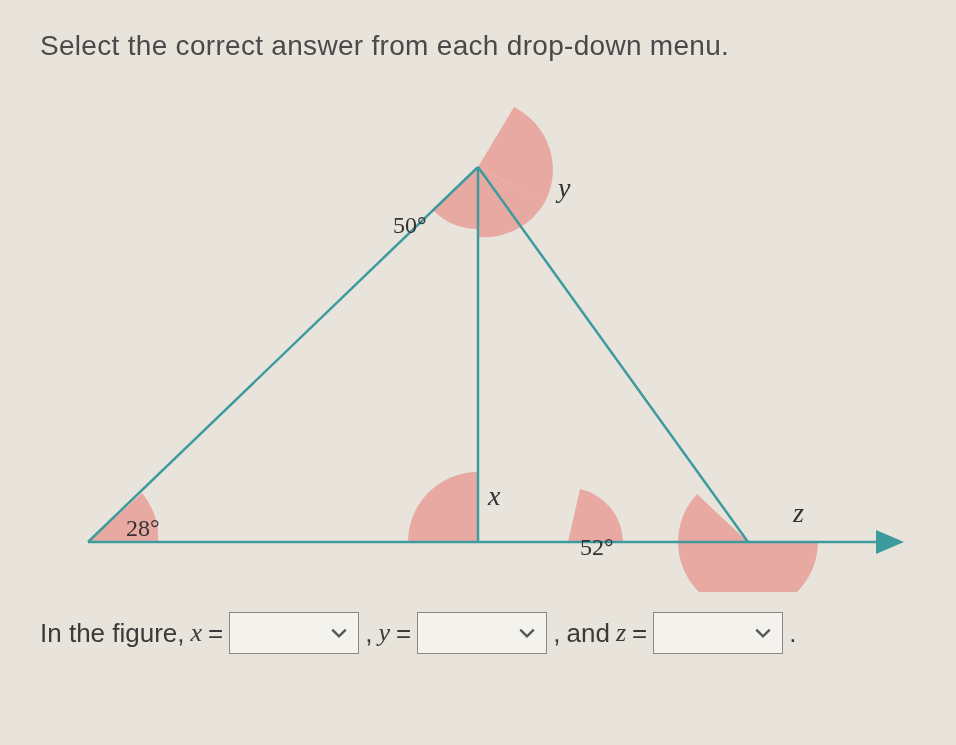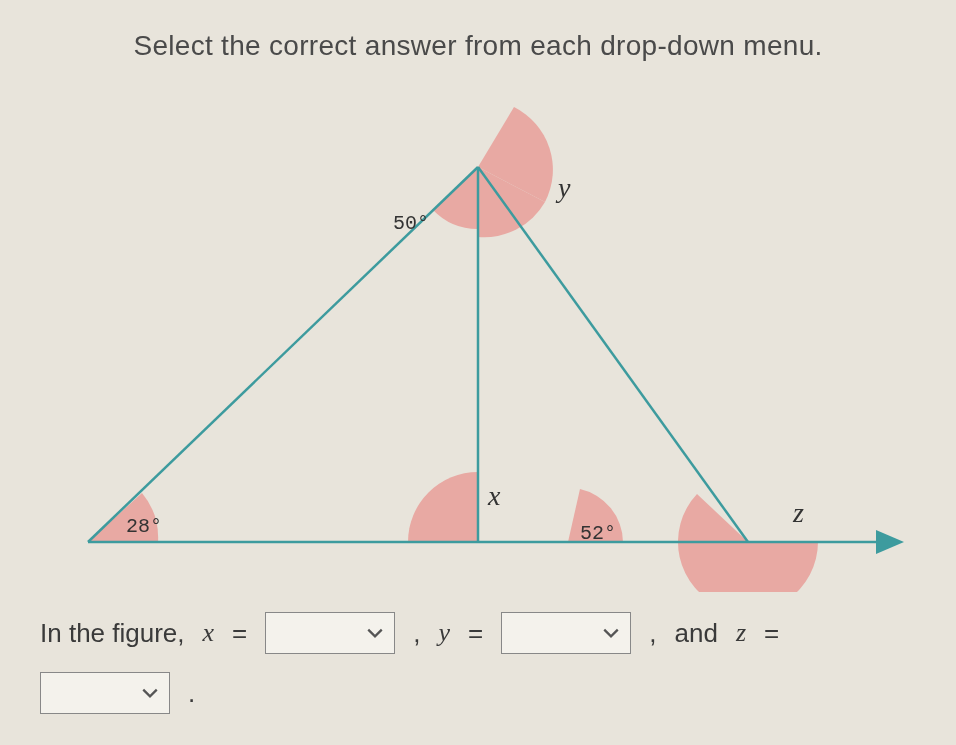--- a/index.html
+++ b/index.html
@@ -11,44 +11,43 @@
       padding: 30px 40px;
       color: #3a3a3a;
       position: relative;
       overflow: hidden;
     }
     .instruction {
       font-size: 28px;
       color: #4a4a4a;
       margin-bottom: 40px;
       letter-spacing: 0.3px;
-      text-align: center;
     }
     .diagram-wrap {
       position: relative;
       width: 860px;
       height: 490px;
       margin: 0 auto 20px;
     }
     svg { display: block; }
     .label {
       position: absolute;
       font-size: 28px;
       font-style: italic;
       color: #333;
       font-family: 'Times New Roman', serif;
     }
-    .label.nonitalic { font-style: normal; font-family: Liberation Mono, monospace; font-size: 20px; }
+    .label.nonitalic { font-style: normal; font-family: Liberation Serif, serif; font-size: 24px; }
     .answer-line {
       font-size: 26px;
       color: #3a3a3a;
       display: flex;
       align-items: center;
       flex-wrap: wrap;
-      gap: 18px;
+      gap: 6px;
       margin-top: 10px;
     }
     .answer-line .var { font-style: italic; font-family: 'Times New Roman', serif; }
     .dropdown {
       display: inline-flex;
       align-items: center;
       justify-content: flex-end;
       width: 130px;
       height: 42px;
       border: 1px solid #888;
@@ -90,21 +89,21 @@
 
       <line x1="430" y1="65" x2="430" y2="440"></line>
 
     </g>
   </svg>
 
   <div class="label nonitalic" style="left:345px; top:110px;">50°</div>
   <div class="label" style="left:510px; top:70px;">y</div>
   <div class="label nonitalic" style="left:78px; top:413px;">28°</div>
   <div class="label" style="left:440px; top:378px;">x</div>
-  <div class="label nonitalic" style="left:532px; top:420px;">52°</div>
+  <div class="label nonitalic" style="left:532px; top:432px;">52°</div>
   <div class="label" style="left:745px; top:395px;">z</div>
 </div>
 
 <div class="answer-line">
   <span>In the figure,</span>
   <span class="var">x</span>
   <span>=</span>
   <span class="dropdown">
     <svg viewBox="0 0 16 16">
         <path d="M2 5 L8 11 L14 5" fill="none" stroke="#555" stroke-width="2"></path>

